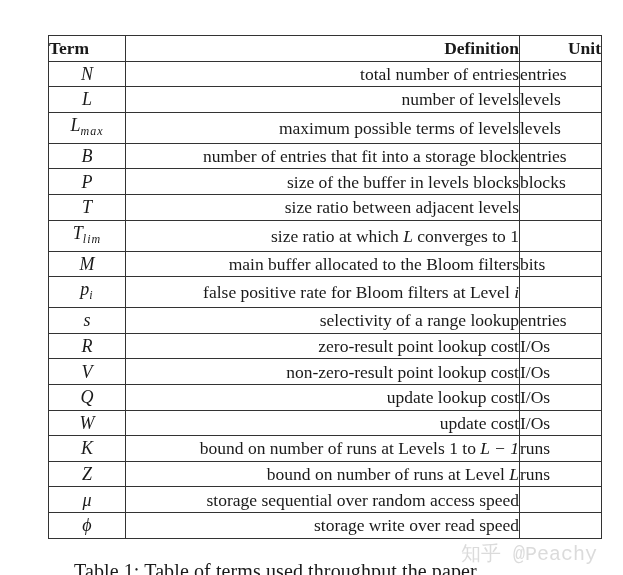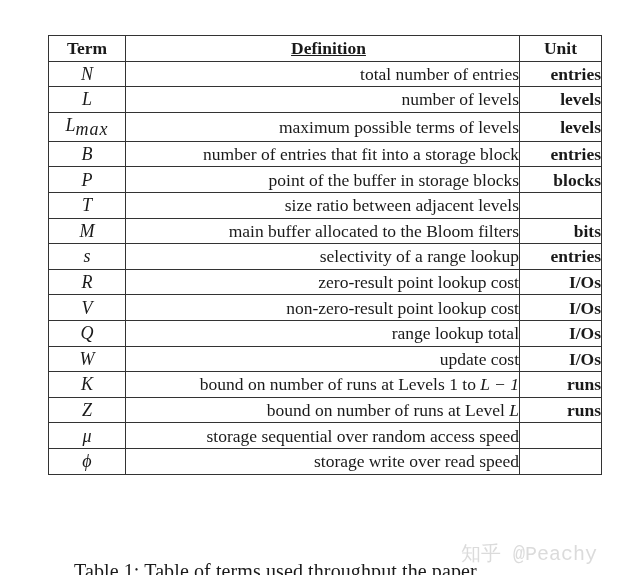--- a/index.html
+++ b/index.html
@@ -33,44 +33,43 @@
       height: 24.6px;
       padding: 0 0 0 0;
       line-height: 24px;
       white-space: nowrap;
       overflow: hidden;
     }
     .terms-table th {
       font-weight: bold;
       height: 24.6px;
     }
-    .terms-table th.h-term { text-align: center; margin-left: 12px; }
-    .terms-table th.h-def { text-align: center; padding-left: 12px; text-decoration: underline; }
-    .terms-table th.h-unit { text-align: center; }
+    .terms-table th.h-term { text-align: left; margin-left: 12px; }
+    .terms-table th.h-def { text-align: right; padding-left: 12px; }
+    .terms-table th.h-unit { text-align: right; }
     .terms-table td.term {
       text-align: center;
       font-style: italic;
       font-size: 18px;
     }
     .terms-table td.term .sub {
-      font-size: 18px;
+      font-size: 12px;
       vertical-align: -4px;
       letter-spacing: 1px;
       font-style: italic;
     }
     .terms-table td.def {
       text-align: right;
       padding-left: 12px;
     }
     .terms-table td.def .math {
       font-style: italic;
     }
     .terms-table td.unit {
-      text-align: right;
-      font-weight: bold;
+      text-align: left;
     }
     .caption {
       position: absolute;
       left: 74px;
       top: 560px;
       width: 520px;
       font-weight: normal;
       font-size: 20px;
       letter-spacing: 0.1px;
       white-space: nowrap;
@@ -122,37 +121,47 @@
     </tr>
 
     <tr>
       <td class="term"><span>B</span></td>
       <td class="def">number of entries that fit into a storage block</td>
       <td class="unit">entries</td>
     </tr>
 
     <tr>
       <td class="term"><span>P</span></td>
-      <td class="def">point of the buffer in storage blocks</td>
+      <td class="def">size of the buffer in levels blocks</td>
       <td class="unit">blocks</td>
     </tr>
 
     <tr>
       <td class="term"><span>T</span></td>
       <td class="def">size ratio between adjacent levels</td>
       <td class="unit"></td>
     </tr>
 
+    <tr>
+      <td class="term"><span>T</span><span class="sub">lim</span></td>
+      <td class="def"><span>size ratio at which </span><span class="math">L</span><span> converges to 1</span></td>
+      <td class="unit"></td>
+    </tr>
 
     <tr>
       <td class="term"><span>M</span></td>
       <td class="def">main buffer allocated to the Bloom filters</td>
       <td class="unit">bits</td>
     </tr>
 
+    <tr>
+      <td class="term"><span>p</span><span class="sub">i</span></td>
+      <td class="def"><span>false positive rate for Bloom filters at Level </span><span class="math">i</span><span></span></td>
+      <td class="unit"></td>
+    </tr>
 
     <tr>
       <td class="term"><span>s</span></td>
       <td class="def">selectivity of a range lookup</td>
       <td class="unit">entries</td>
     </tr>
 
     <tr>
       <td class="term"><span>R</span></td>
       <td class="def">zero-result point lookup cost</td>
@@ -160,21 +169,21 @@
     </tr>
 
     <tr>
       <td class="term"><span>V</span></td>
       <td class="def">non-zero-result point lookup cost</td>
       <td class="unit">I/Os</td>
     </tr>
 
     <tr>
       <td class="term"><span>Q</span></td>
-      <td class="def">range lookup total</td>
+      <td class="def">update lookup cost</td>
       <td class="unit">I/Os</td>
     </tr>
 
     <tr>
       <td class="term"><span>W</span></td>
       <td class="def">update cost</td>
       <td class="unit">I/Os</td>
     </tr>
 
     <tr>

